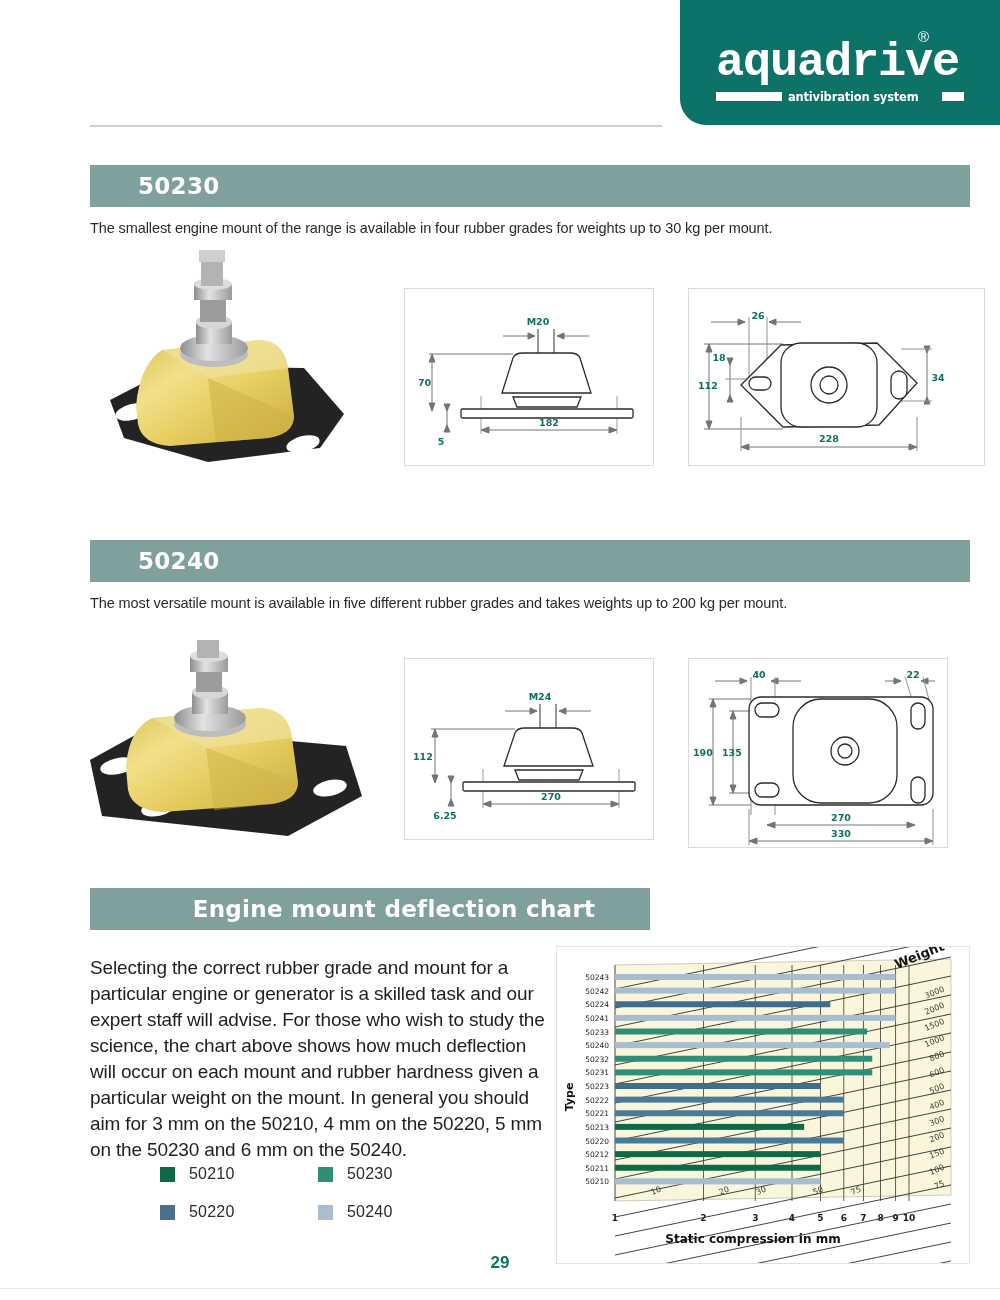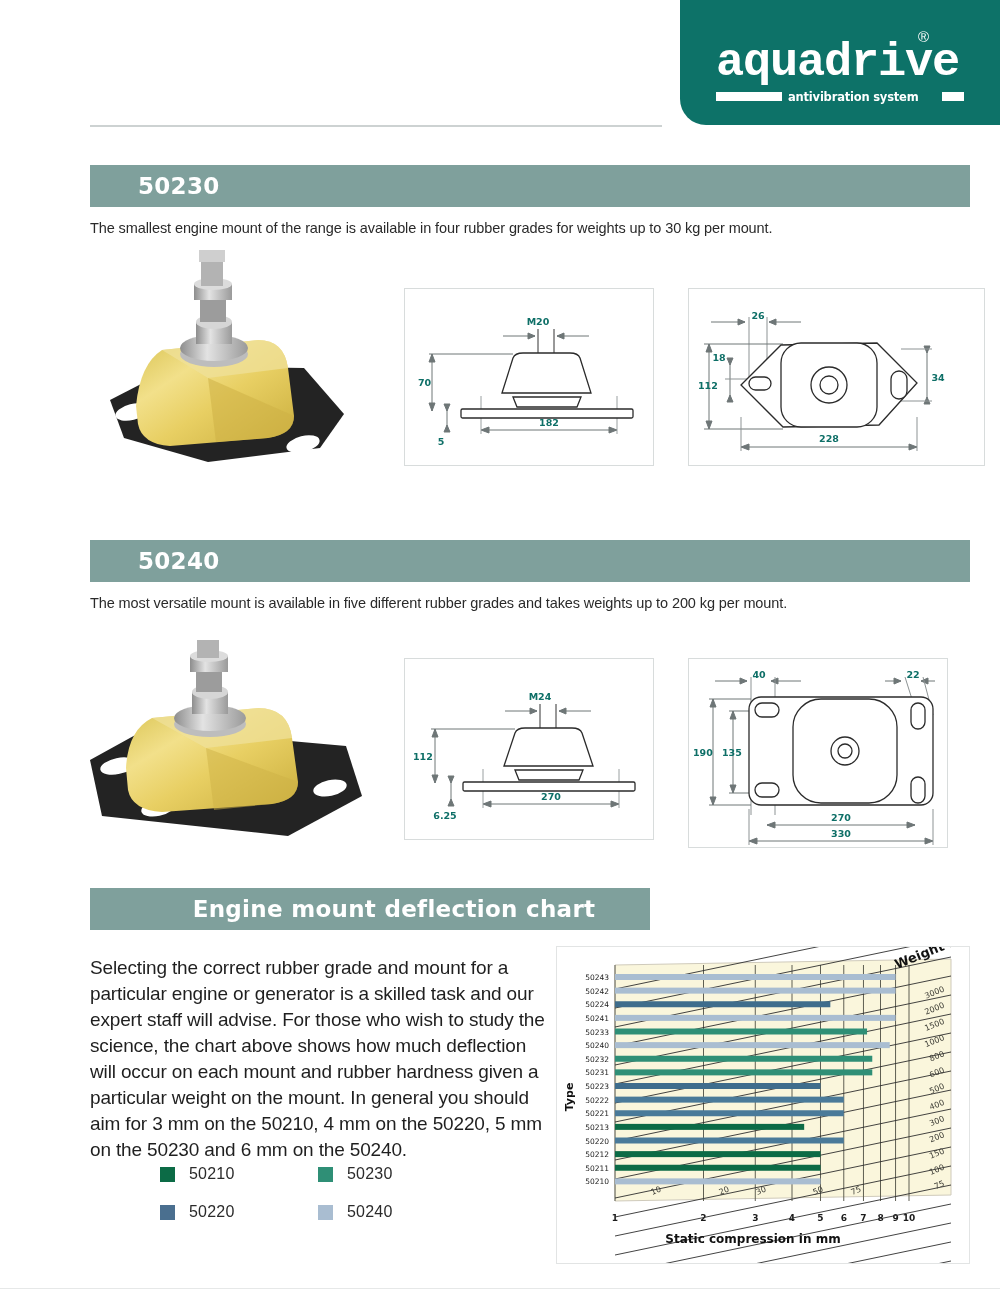--- a/index.html
+++ b/index.html
@@ -493,14 +493,15 @@
         <rect x="58" y="217.75" width="205.49718127478957" height="6" fill="#0c6b46"></rect>
         <text x="52" y="223.75" text-anchor="end" font-size="7.5" font-family="DejaVu Sans, sans-serif" fill="#1c1c1c">50211</text>
         <rect x="58" y="231.375" width="205.49718127478957" height="6" fill="#a9bdd1"></rect>
         <text x="52" y="237.375" text-anchor="end" font-size="7.5" font-family="DejaVu Sans, sans-serif" fill="#1c1c1c">50210</text>
         <text x="196" y="296" text-anchor="middle" font-size="12" font-family="DejaVu Sans, sans-serif" fill="#111" font-weight="bold">Static compression in mm</text>
         <text x="16" y="150" text-anchor="middle" font-size="11" font-family="DejaVu Sans, sans-serif" fill="#111" font-weight="bold" transform="rotate(-90 16 150)">Type</text>
         <text x="340" y="22" text-anchor="start" font-size="13" font-family="DejaVu Sans, sans-serif" fill="#111" font-weight="bold" transform="rotate(-22 340 22)">Weight Kg</text>
       </svg>
   </div>
 
+  <div class="page-num">29</div>
   <div class="footer-rule"></div>
 </div>
 
 </body></html>

